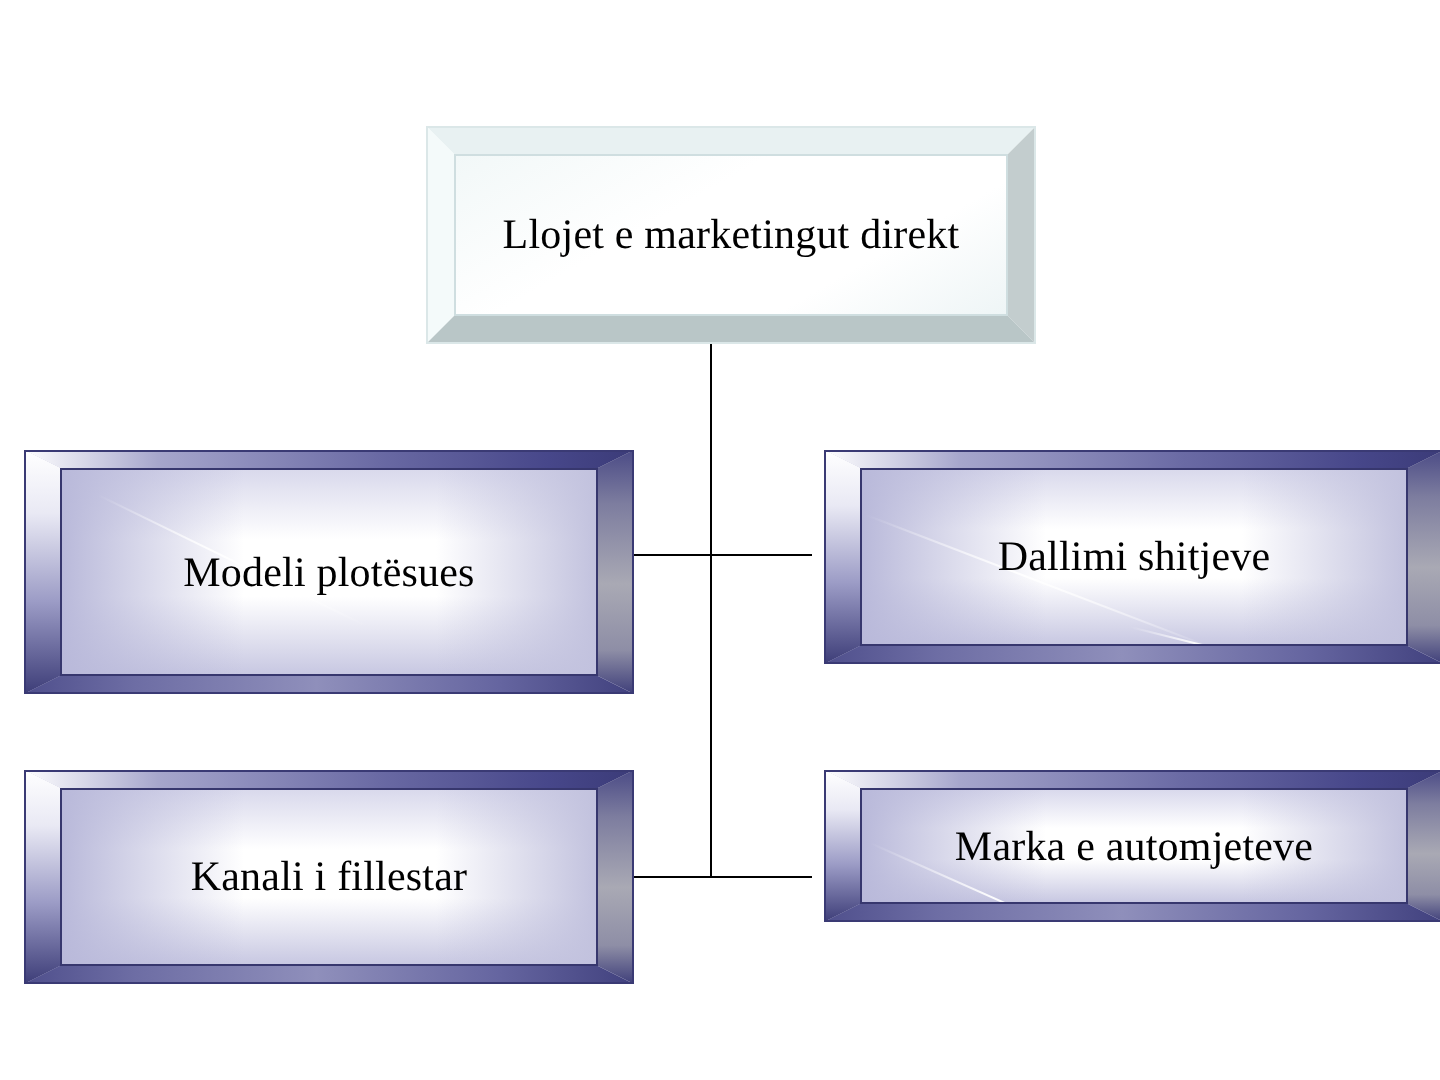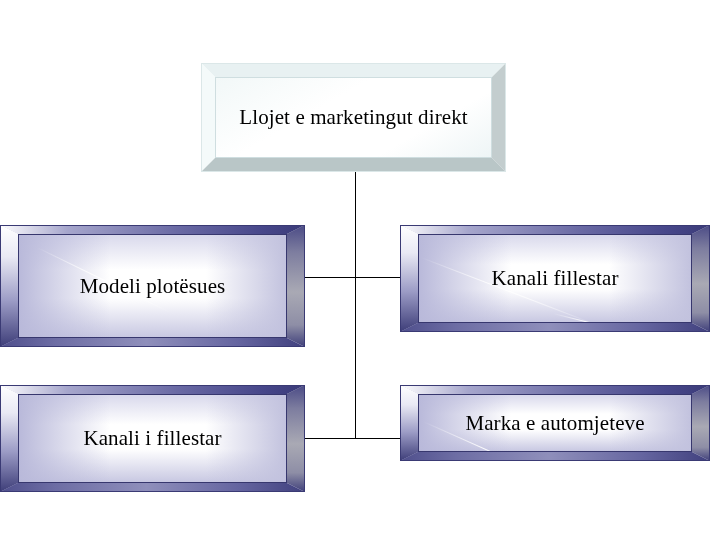--- a/index.html
+++ b/index.html
@@ -29,20 +29,21 @@
     position: absolute;
     background: #000000;
   }
   .connector.v { width: 1px; }
   .connector.h { height: 1px; }
 
   
   .node {
     position: absolute;
     box-sizing: border-box;
+    margin-left: 12px;
   }
   .node .bevel {
     position: absolute;
     left: 0; top: 0; right: 0; bottom: 0;
     overflow: hidden;
   }
   
   .face {
     position: absolute;
     width: 0;
@@ -240,21 +241,21 @@
       <span class="face f-right"></span>
       <span class="face f-bottom"></span>
       <span class="grad-top"></span>
       <span class="grad-left"></span>
       <span class="grad-right"></span>
       <span class="grad-bottom"></span>
     </div>
     <div class="inner">
       <div class="streak" style="left:2px; top:22px; width:188px; transform:rotate(21deg);"></div>
       <div class="streak" style="left:134px; top:78px; width:74px; transform:rotate(14deg);"></div>
-      <span class="label">Kanali fillestar</span>
+      <span class="label">Dallimi shitjeve</span>
     </div>
     <div class="outline"></div>
   </div>
 
   <div class="node purple" style="left:0px; top:385px; width:305px; height:107px;">
     <div class="bevel">
       <span class="face f-top"></span>
       <span class="face f-left"></span>
       <span class="face f-right"></span>
       <span class="face f-bottom"></span>

